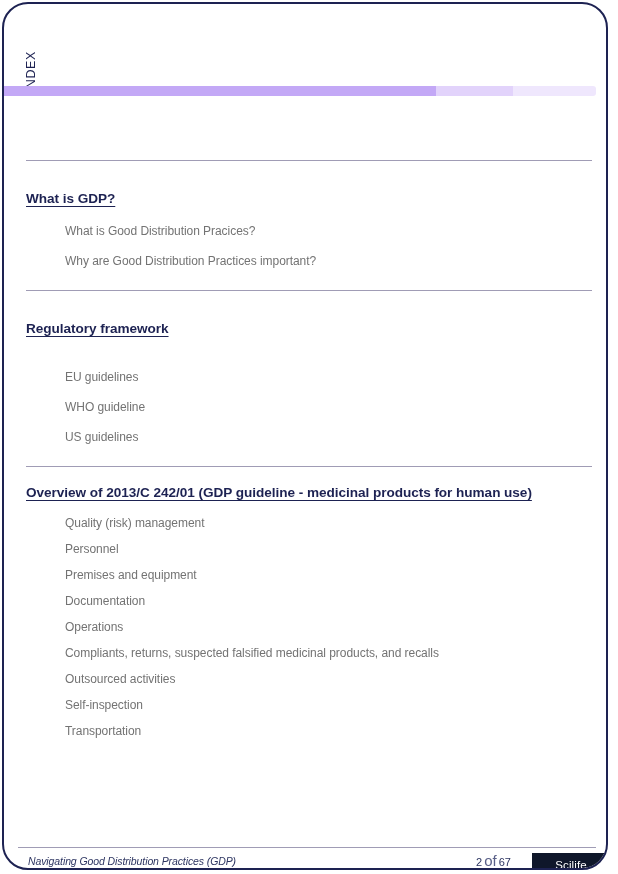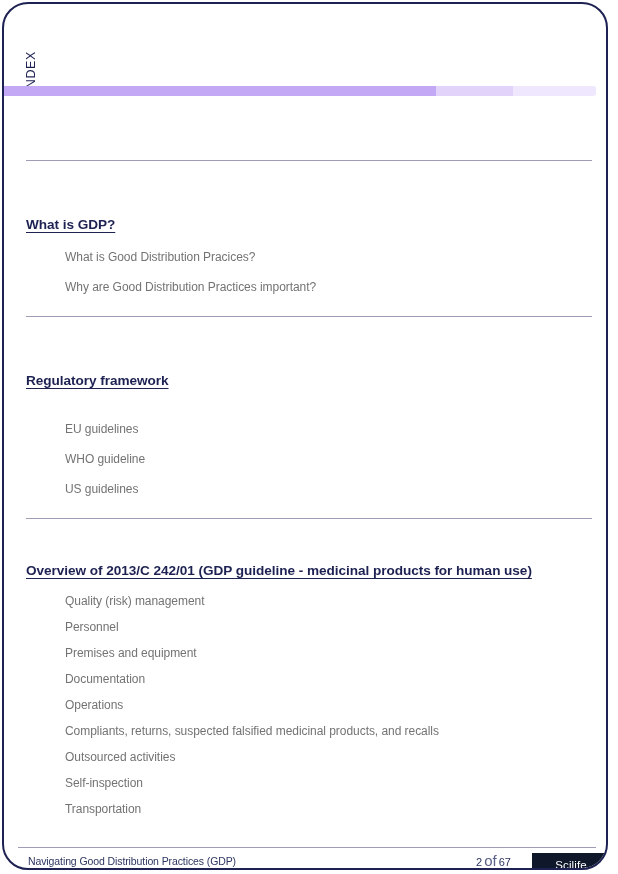--- a/index.html
+++ b/index.html
@@ -78,21 +78,20 @@
 
   .heading {
     font-size: 13.6px;
     font-weight: bold;
     color: #1d2252;
     text-decoration: underline;
     text-underline-offset: 3px;
     text-decoration-thickness: 1.4px;
     letter-spacing: -0.05px;
     white-space: nowrap;
-    margin-top: 26px;
   }
 
   .subitem {
     font-size: 12px;
     color: #737373;
     margin-left: 39px;
     letter-spacing: -0.05px;
     white-space: nowrap;
   }
 
@@ -128,20 +127,21 @@
     display: flex;
     align-items: center;
   }
   .footer-title {
     position: absolute;
     left: 24px;
     font-size: 10.5px;
     color: #2d3561;
     letter-spacing: -0.1px;
     white-space: nowrap;
+    font-style: italic;
   }
   .footer-pager {
     position: absolute;
     left: 472px;
     font-size: 11px;
     color: #2d3561;
     white-space: nowrap;
   }
   .footer-pager .of {
     color: #5a6088;

